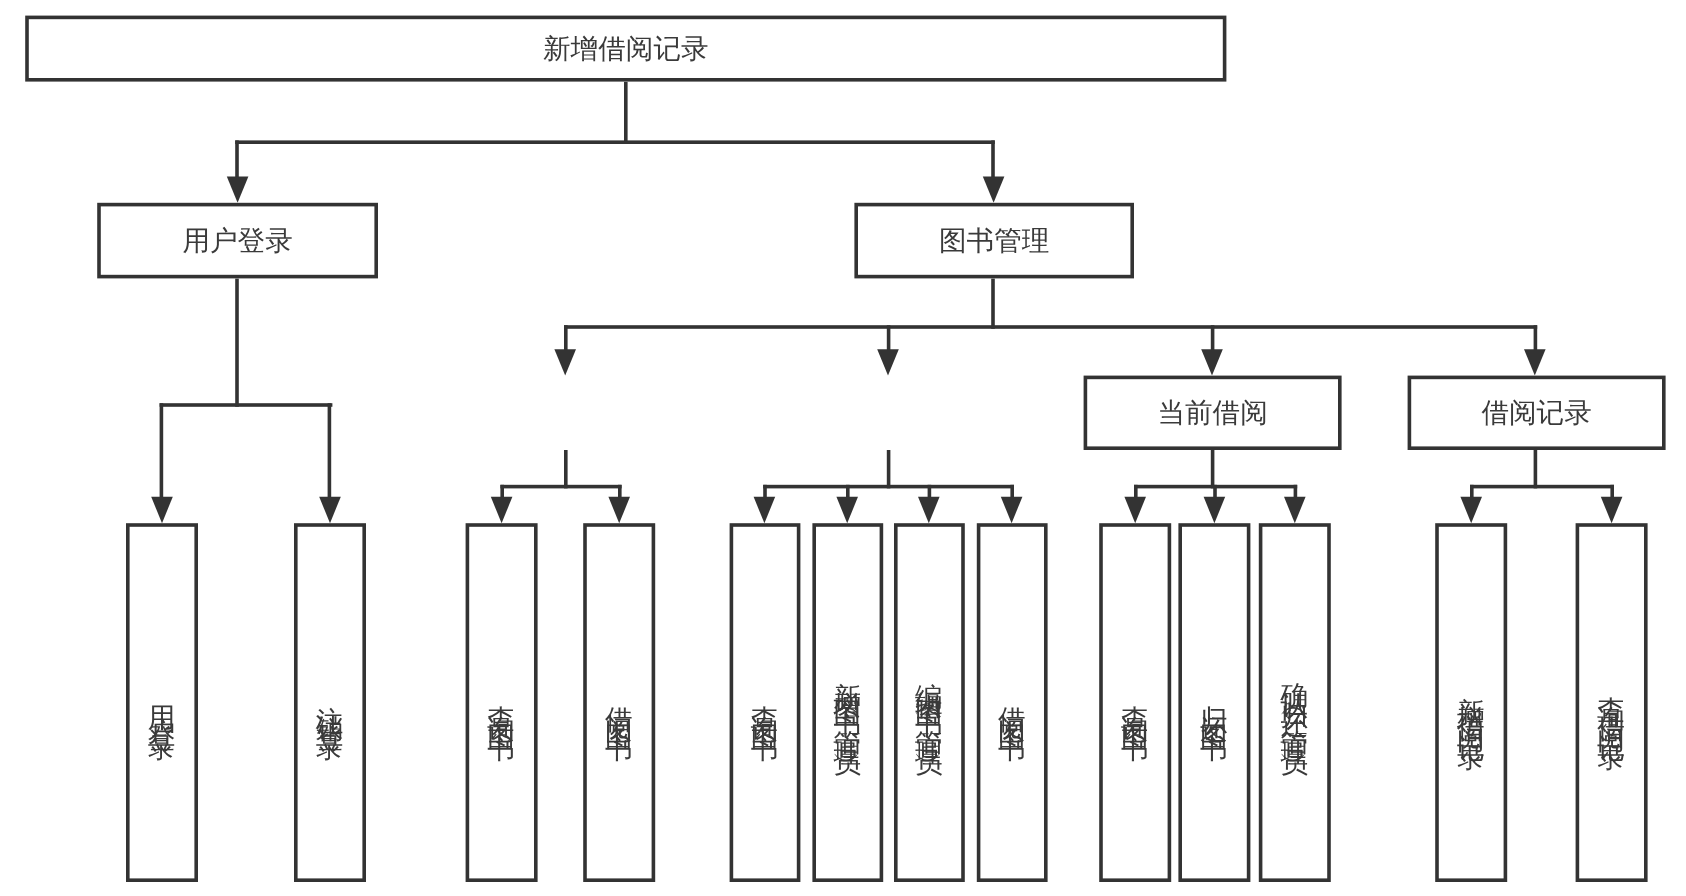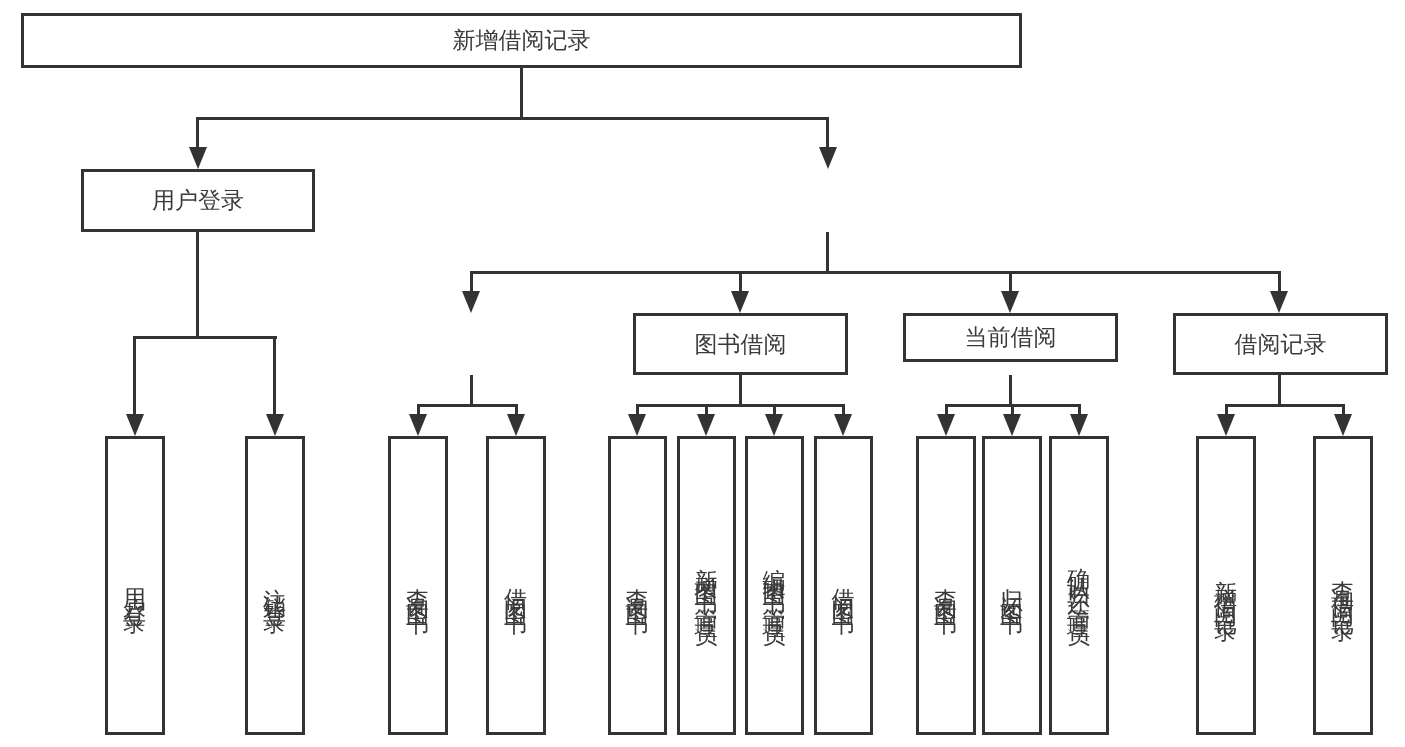--- a/index.html
+++ b/index.html
@@ -60,20 +60,23 @@
     <div class="hline" style="left:196px;top:117px;width:633px;"></div>
     <div class="vline" style="left:196px;top:117px;height:36px;"></div>
     <div class="vline" style="left:826px;top:117px;height:36px;"></div>
     <div class="arrow" style="left:189px;top:147px;"></div>
     <div class="arrow" style="left:819px;top:147px;"></div>
   </div>
 
   <div class="box" style="left:81px;top:169px;width:234px;height:63px;">
     <span>用户登录</span>
   </div>
+  <div class="box" style="left:712px;top:169px;width:233px;height:63px;">
+    <span>图书管理</span>
+  </div>
 
   <div>
     <div class="vline" style="left:196px;top:232px;height:107px;"></div>
     <div class="hline" style="left:133px;top:336px;width:144px;"></div>
     <div class="vline" style="left:133px;top:336px;height:82px;"></div>
     <div class="vline" style="left:273px;top:336px;height:82px;"></div>
     <div class="arrow" style="left:126px;top:414px;"></div>
     <div class="arrow" style="left:266px;top:414px;"></div>
   </div>
 
@@ -83,24 +86,21 @@
     <div class="vline" style="left:470px;top:271px;height:26px;"></div>
     <div class="vline" style="left:739px;top:271px;height:26px;"></div>
     <div class="vline" style="left:1009px;top:271px;height:26px;"></div>
     <div class="vline" style="left:1278px;top:271px;height:26px;"></div>
     <div class="arrow" style="left:462px;top:291px;"></div>
     <div class="arrow" style="left:731px;top:291px;"></div>
     <div class="arrow" style="left:1001px;top:291px;"></div>
     <div class="arrow" style="left:1270px;top:291px;"></div>
   </div>
 
-  <div class="box" style="left:633px;top:313px;width:215px;height:62px;">
-    <span>图书借阅</span>
-  </div>
-  <div class="box" style="left:903px;top:313px;width:215px;height:49px;">
+  <div class="box" style="left:903px;top:313px;width:215px;height:62px;">
     <span>当前借阅</span>
   </div>
   <div class="box" style="left:1173px;top:313px;width:215px;height:62px;">
     <span>借阅记录</span>
   </div>
 
   <div>
     <div class="vline" style="left:470px;top:375px;height:32px;"></div>
     <div class="hline" style="left:417px;top:404px;width:101px;"></div>
     <div class="vline" style="left:417px;top:404px;height:16px;"></div>

